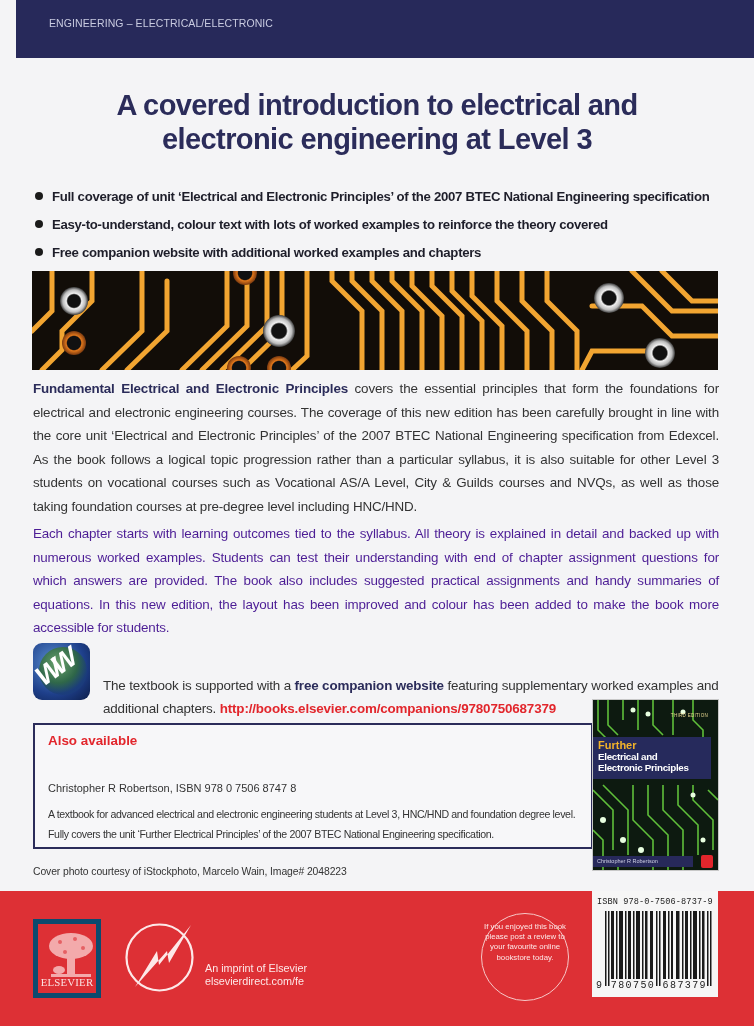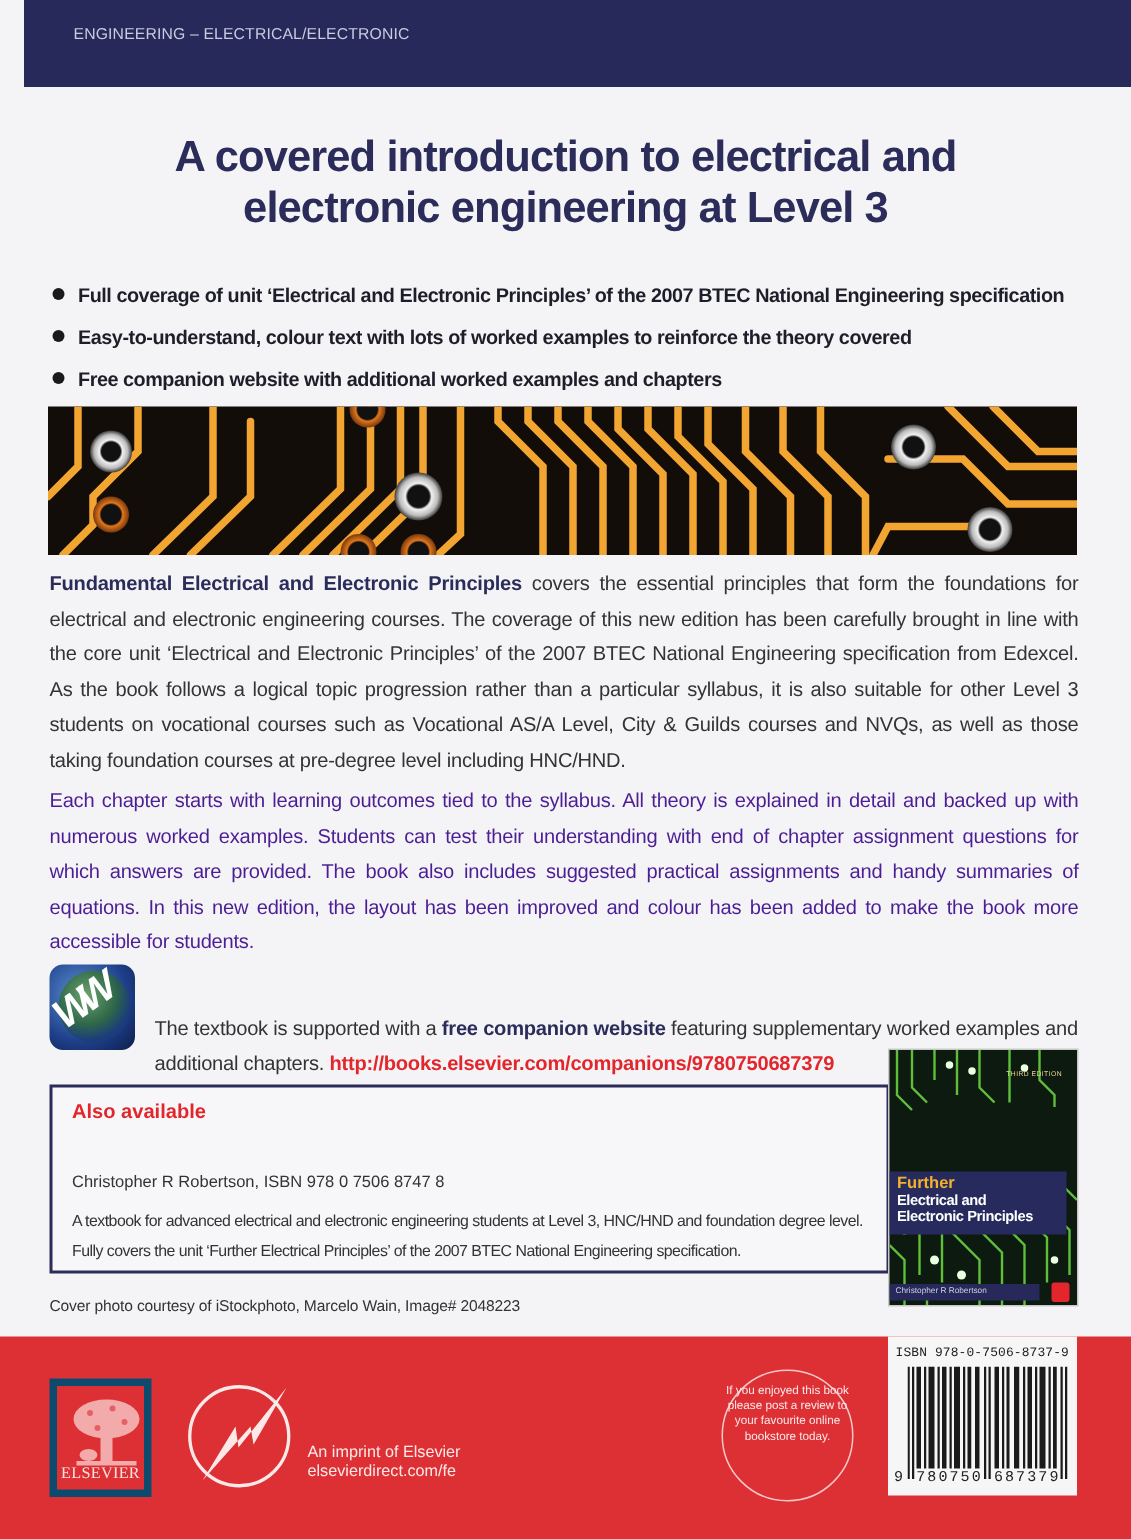--- a/index.html
+++ b/index.html
@@ -33,21 +33,21 @@
 
   .also-box { position: absolute; left: 33px; top: 723px; width: 560px; height: 126px; border: 2.5px solid #2b2c5a; background: #f7f7f9; }
   .also-box .also-label { position: absolute; left: 13px; top: 8px; color: #e2262c; font-weight: bold; font-size: 13.4px; }
   .also-box .also-title { position: absolute; left: 13px; top: 35px; color: #2b2c5a; font-weight: bold; font-size: 13.6px; letter-spacing: -0.2px; }
   .also-box .also-author { position: absolute; left: 13px; top: 57px; font-size: 11px; color: #333; }
   .also-box .also-desc { position: absolute; left: 13px; top: 79px; width: 530px; font-size: 10.6px; line-height: 20px; color: #333; letter-spacing: -0.35px; }
 
   .book-thumb { position: absolute; left: 593px; top: 700px; width: 125px; height: 170px; background: #0d1a10; overflow: hidden; box-shadow: 0 0 0 1px #c8c8c8; }
   .book-thumb svg { position: absolute; left: 0; top: 0; width: 100%; height: 100%; }
   .book-thumb .edition { position: absolute; right: 10px; top: 13px; color: #e8d890; font-size: 4.5px; letter-spacing: 0.3px; }
-  .book-thumb .title-band { position: absolute; left: 0; top: 37px; width: 118px; height: 42px; background: #262a5c; padding: 2px 5px; margin-top: 44px; }
+  .book-thumb .title-band { position: absolute; left: 0; top: 37px; width: 118px; height: 42px; background: #262a5c; padding: 2px 5px; }
   .book-thumb .t1 { color: #f2b32a; font-weight: bold; font-size: 11px; line-height: 12px; }
   .book-thumb .t2 { color: #fff; font-weight: bold; font-size: 9.8px; line-height: 11px; letter-spacing: -0.3px; white-space: nowrap; }
   .book-thumb .author-band { position: absolute; left: 0; top: 156px; width: 100px; height: 11px; background: #27295a; color: #cfd0e6; font-size: 5.5px; line-height: 11px; padding-left: 4px; }
   .book-thumb .logo-mini { position: absolute; right: 5px; top: 155px; width: 12px; height: 13px; background: #e2262c; border-radius: 2px; }
 
   .credit { position: absolute; left: 33px; top: 866px; font-size: 10.4px; color: #333; letter-spacing: -0.1px; }
 
   .footer { position: absolute; left: 0; top: 891px; width: 754px; height: 135px; background: #dd3035; }
   .elsevier-logo { position: absolute; left: 33px; top: 28px; width: 68px; height: 79px; border: 5px solid #0c4a6e; }
   .elsevier-logo .tree { position: absolute; left: 7px; top: 6px; width: 52px; height: 52px; }

